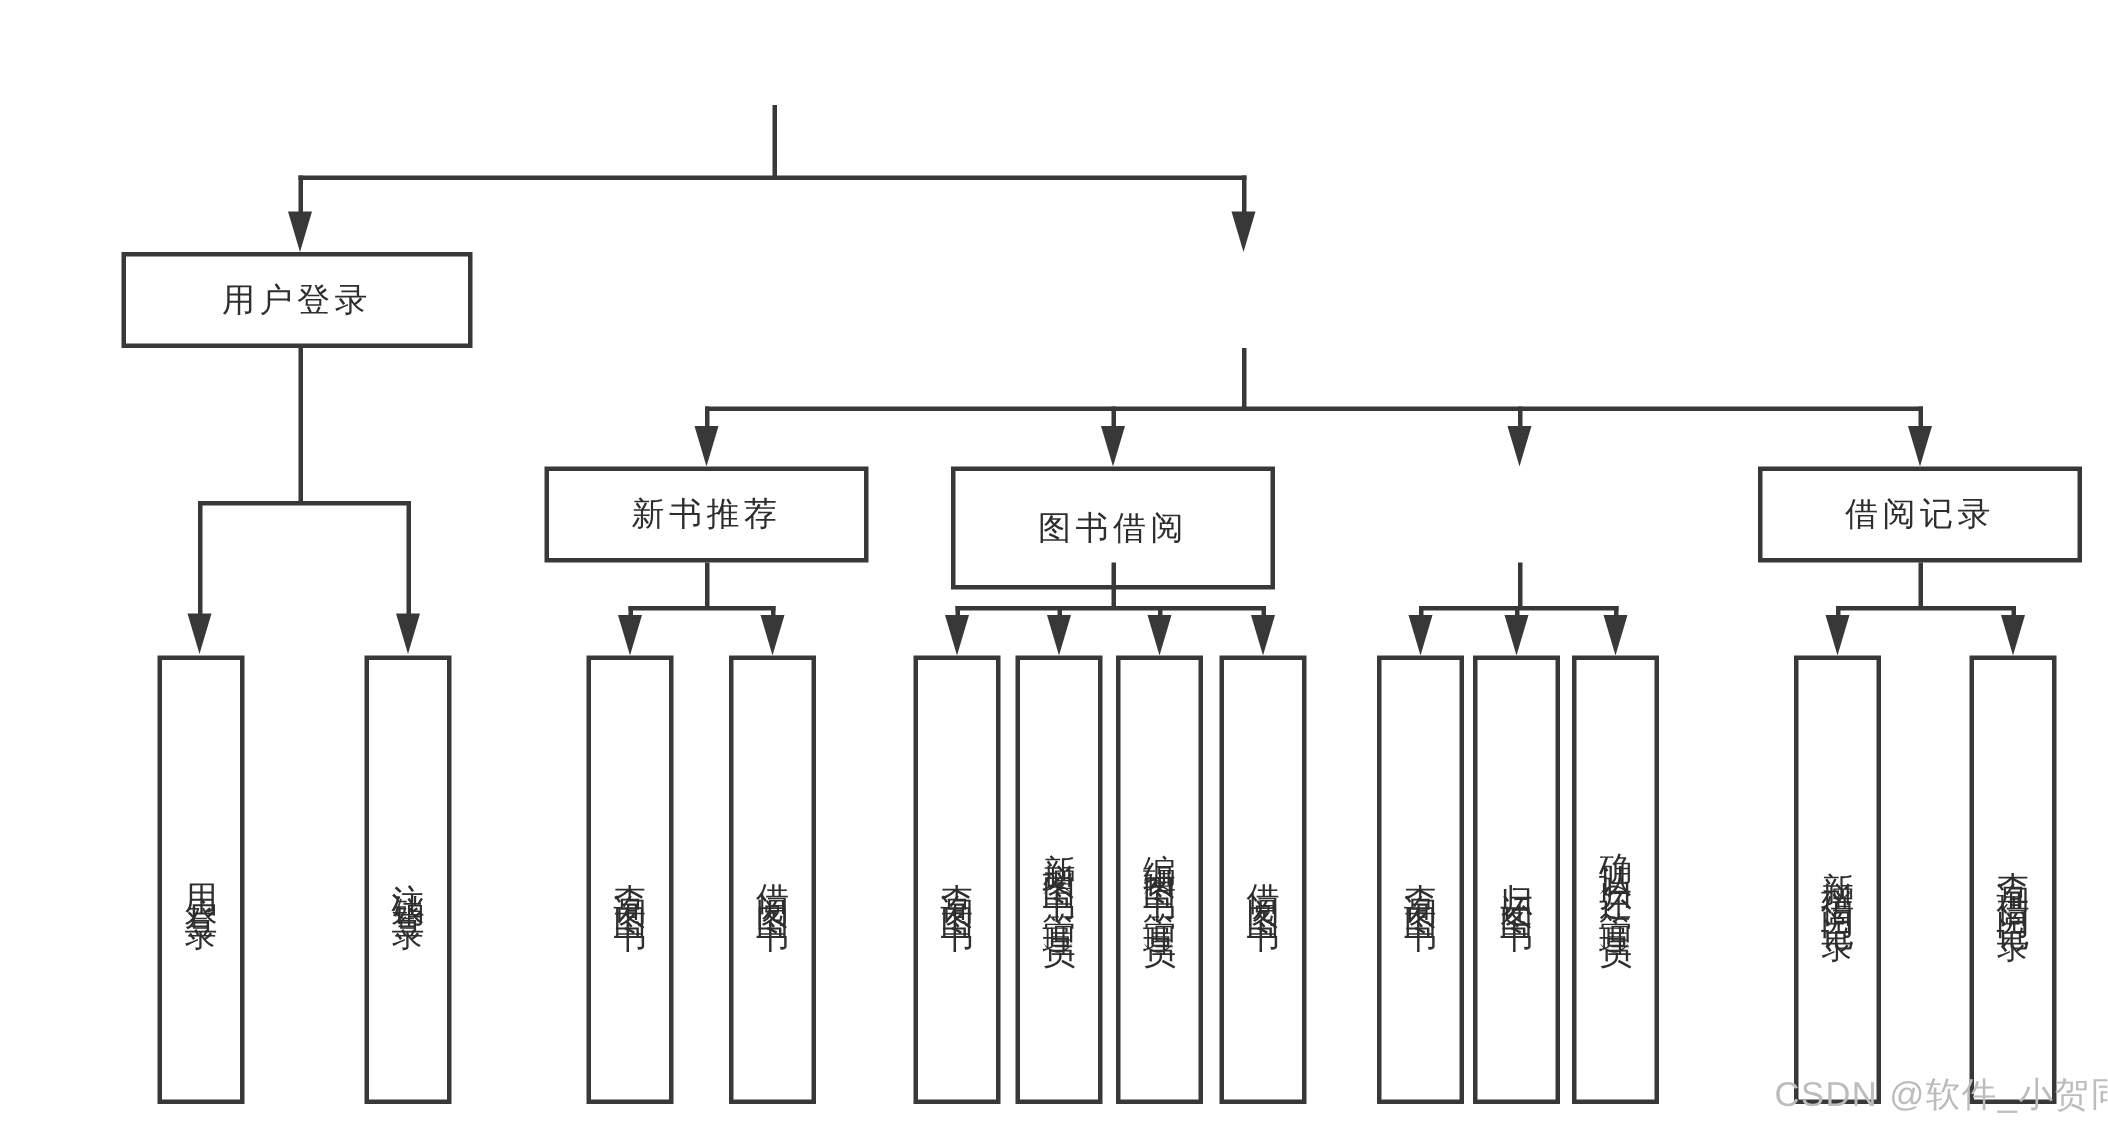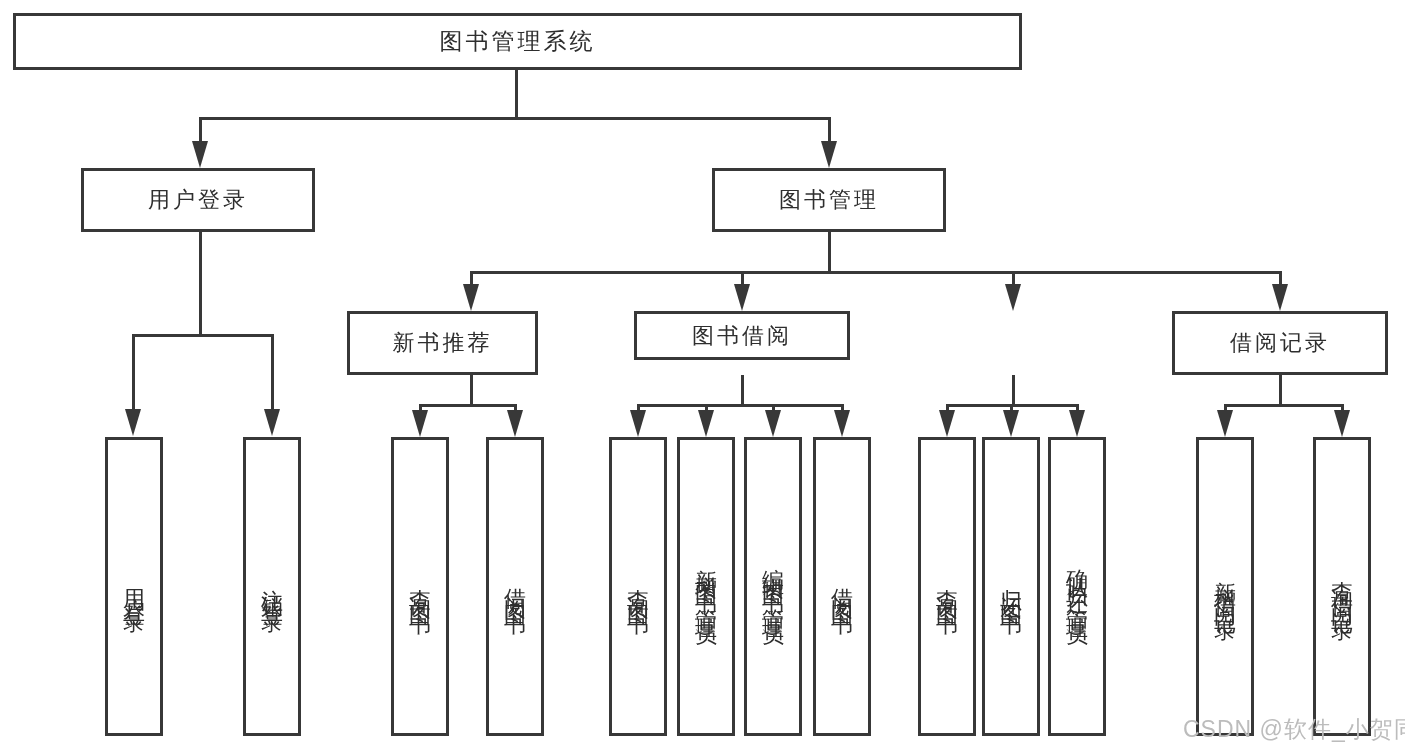--- a/index.html
+++ b/index.html
@@ -61,33 +61,31 @@
     letter-spacing:1px;
     z-index:5;
     white-space:nowrap;
   }
 </style>
 </head>
 <body>
 
 <div id="stage">
 
-  <div class="node title" style="left:13px;top:13px;width:1009px;height:57px;">图书管理系统</div>
 
   <div>
     <div class="ln" style="left:515px;top:70px;width:3px;height:48px;"></div>
     <div class="ln" style="left:199px;top:117px;width:632px;height:3px;"></div>
     <div class="ln" style="left:199px;top:117px;width:3px;height:26px;"></div>
     <div class="ah" style="left:192px;top:141px;"></div>
     <div class="ln" style="left:828px;top:117px;width:3px;height:26px;"></div>
     <div class="ah" style="left:821px;top:141px;"></div>
   </div>
 
   <div class="node" style="left:81px;top:168px;width:234px;height:64px;">用户登录</div>
-  <div class="node" style="left:712px;top:168px;width:234px;height:64px;">图书管理</div>
 
   <div>
     <div class="ln" style="left:199px;top:232px;width:3px;height:104px;"></div>
     <div class="ln" style="left:132px;top:334px;width:142px;height:3px;"></div>
     <div class="ln" style="left:132px;top:334px;width:3px;height:77px;"></div>
     <div class="ah" style="left:125px;top:409px;"></div>
     <div class="ln" style="left:271px;top:334px;width:3px;height:77px;"></div>
     <div class="ah" style="left:264px;top:409px;"></div>
   </div>
 
@@ -97,22 +95,22 @@
     <div class="ln" style="left:470px;top:271px;width:3px;height:16px;"></div>
     <div class="ah" style="left:463px;top:284px;"></div>
     <div class="ln" style="left:741px;top:271px;width:3px;height:16px;"></div>
     <div class="ah" style="left:734px;top:284px;"></div>
     <div class="ln" style="left:1012px;top:271px;width:3px;height:16px;"></div>
     <div class="ah" style="left:1005px;top:284px;"></div>
     <div class="ln" style="left:1279px;top:271px;width:3px;height:16px;"></div>
     <div class="ah" style="left:1272px;top:284px;"></div>
   </div>
 
-  <div class="node" style="left:347px;top:311px;width:191px;height:64px;">新书推荐</div>
-  <div class="node" style="left:634px;top:311px;width:216px;height:49px;">图书借阅</div>
+  <div class="node" style="left:363px;top:311px;width:216px;height:64px;">新书推荐</div>
+  <div class="node" style="left:634px;top:311px;width:216px;height:82px;">图书借阅</div>
   <div class="node" style="left:1172px;top:311px;width:216px;height:64px;">借阅记录</div>
 
   <div>
     <div class="ln" style="left:470px;top:375px;width:3px;height:31px;"></div>
     <div class="ln" style="left:419px;top:404px;width:98px;height:3px;"></div>
     <div class="ln" style="left:419px;top:404px;width:3px;height:10px;"></div>
     <div class="ah" style="left:412px;top:410px;"></div>
     <div class="ln" style="left:514px;top:404px;width:3px;height:10px;"></div>
     <div class="ah" style="left:507px;top:410px;"></div>
   </div>

